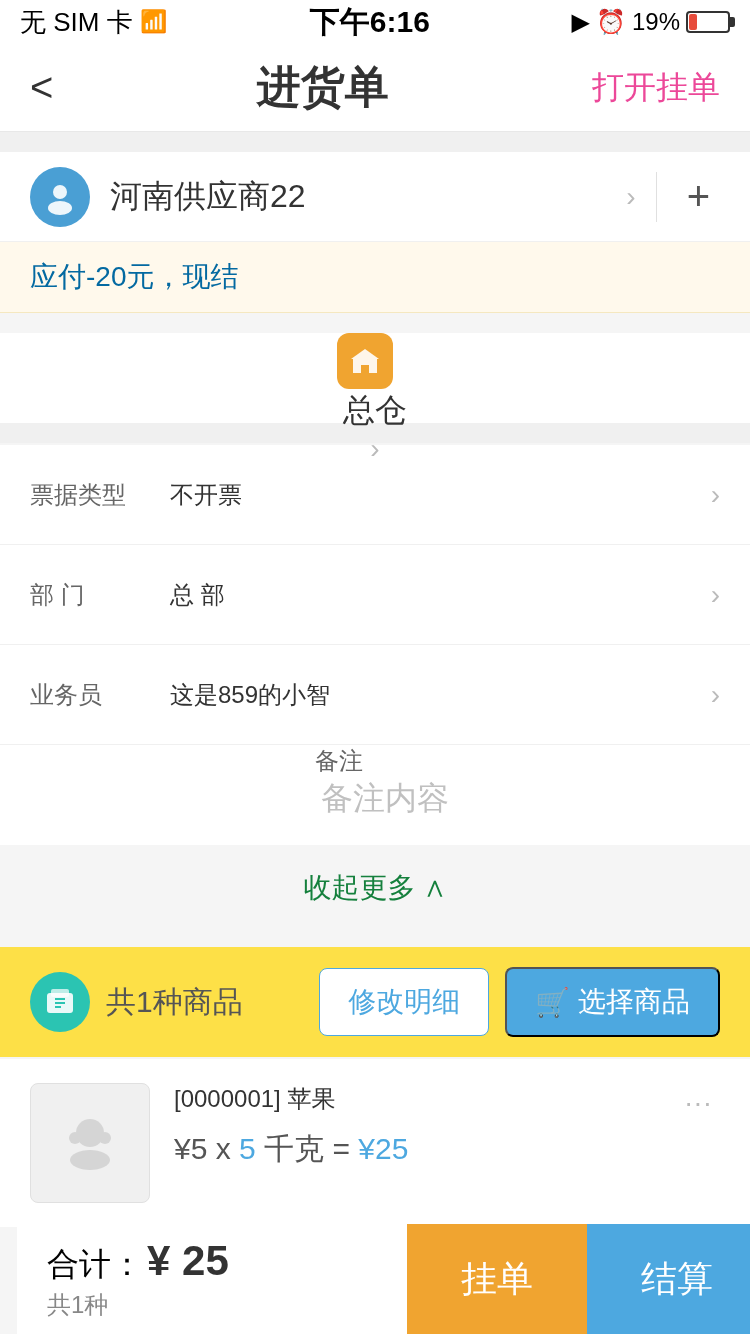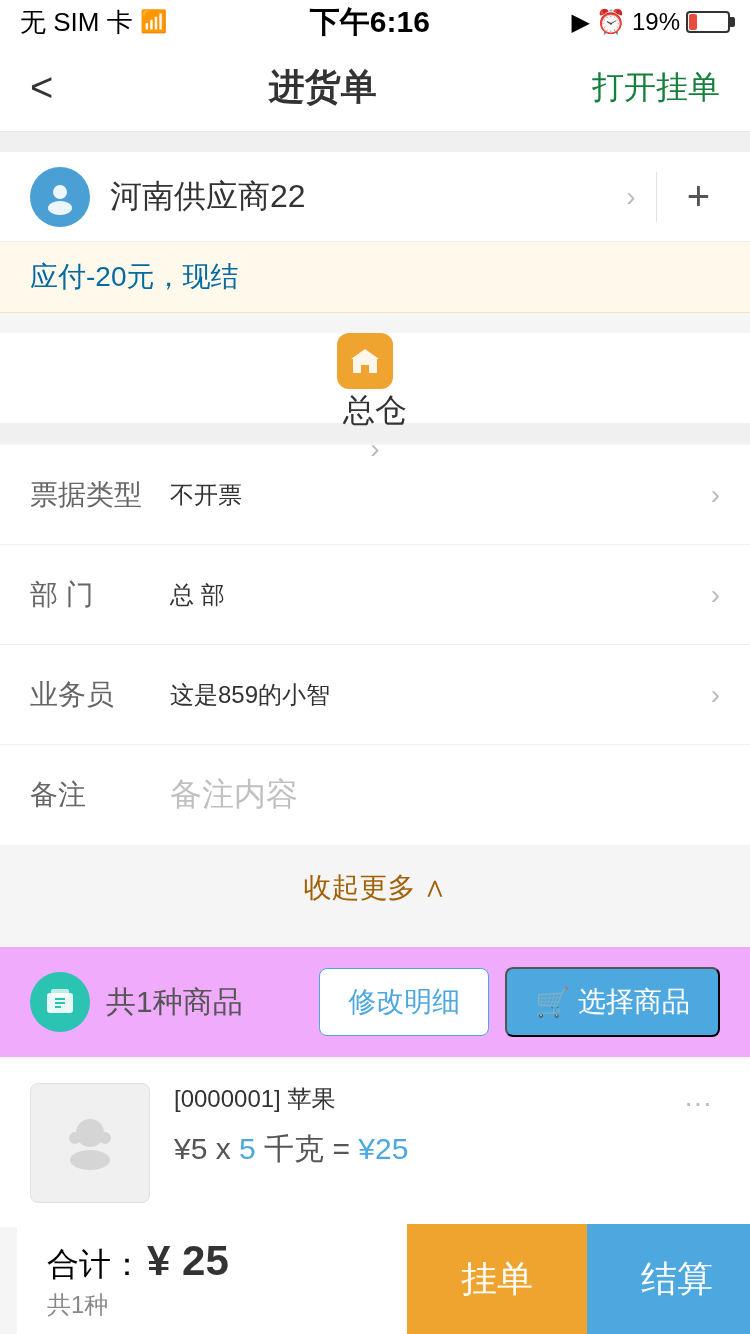--- a/index.html
+++ b/index.html
@@ -44,22 +44,22 @@
     .nav-bar {
       height: 88px;
       background: #fff;
       display: flex;
       align-items: center;
       justify-content: space-between;
       padding: 0 30px;
       border-bottom: 1px solid #e8e8e8;
     }
     .nav-back { font-size: 40px; color: #333; }
-    .nav-title { font-size: 36px; font-weight: 600; color: #333; }
-    .nav-action { font-size: 32px; color: #15803d; font-weight: 400; }
+    .nav-title { font-size: 44px; font-weight: 600; color: #333; }
+    .nav-action { font-size: 32px; color: #ec4899; font-weight: 400; }
 
     
     .section-divider {
       height: 20px;
       background: #f0f0f0;
     }
 
     
     .supplier-section {
       background: #fff;
@@ -110,37 +110,37 @@
       background: #fff;
       margin-top: 2px;
     }
     .form-row {
       display: flex;
       align-items: center;
       padding: 0 30px;
       height: 100px;
       border-bottom: 1px solid #f0f0f0;
     }
-    .form-row:last-child { border-bottom: none; }
-    .form-label { font-size: 28px; color: #666; min-width: 120px; }
+    .form-row:last-child { border-bottom: none; flex-direction: column; }
+    .form-label { font-size: 24px; color: #666; min-width: 120px; }
     .form-value { flex: 1; font-size: 24px; color: #333; padding-left: 20px; }
     .form-placeholder { flex: 1; font-size: 32px; color: #c0c0c0; padding-left: 20px; }
 
     
     .collapse-btn {
       background: #f5f5f5;
       text-align: center;
       padding: 24px;
       font-size: 28px;
-      color: #a16207;
+      color: #15803d;
     }
 
     
     .product-header {
-      background: #f0abfc;
+      background: #fde047;
       display: flex;
       align-items: center;
       padding: 20px 30px;
       margin-top: 16px;
       gap: 16px;
     }
     .product-icon {
       width: 60px; height: 60px; border-radius: 50%; background: #2bc4b2;
       display: flex; align-items: center; justify-content: center;
       color: #fff; font-size: 28px; flex-shrink: 0;

